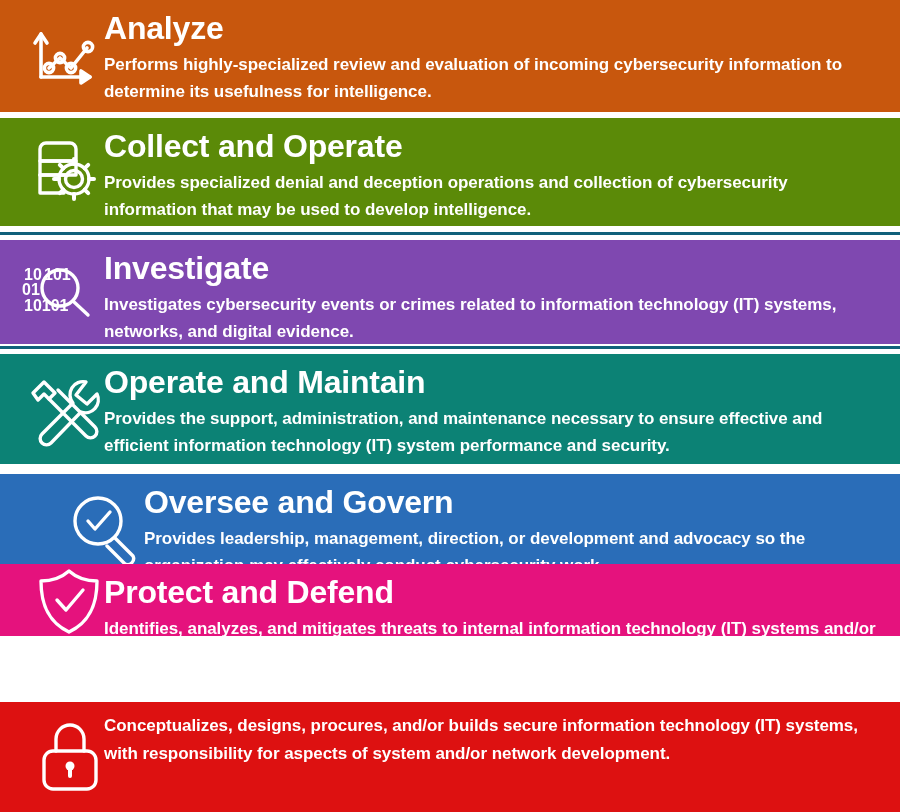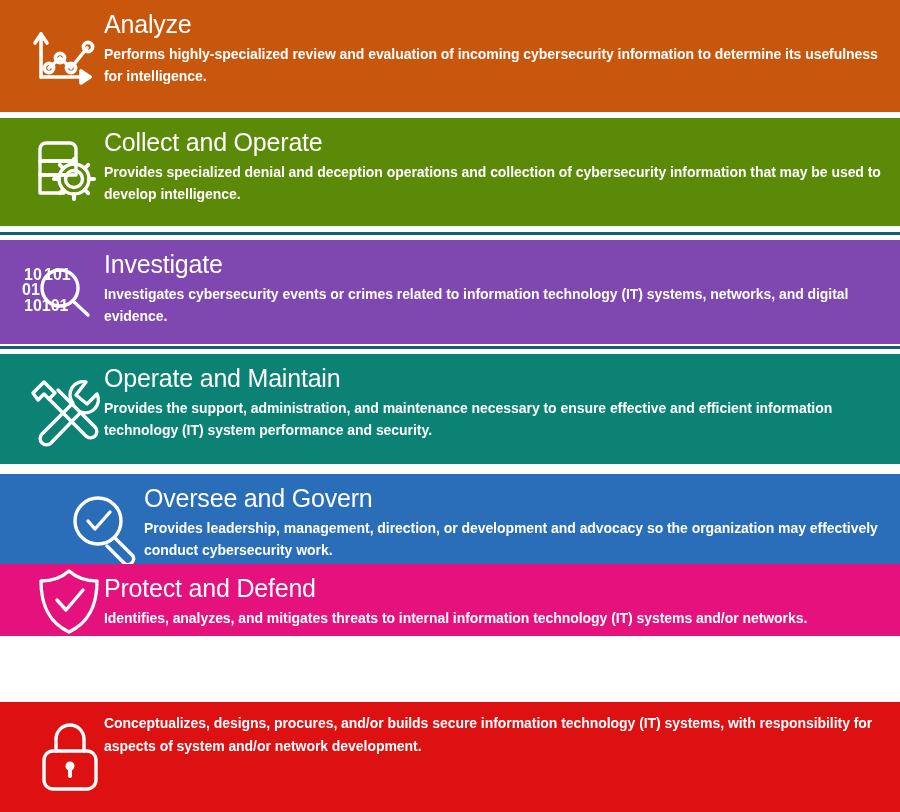--- a/index.html
+++ b/index.html
@@ -44,31 +44,31 @@
   }
 
   .band-text {
     flex: 1 1 auto;
     padding-right: 18px;
     padding-top: 10px;
   }
 
   .band-title {
     color: #ffffff;
-    font-size: 25px;
-    font-weight: normal;
+    font-size: 32px;
+    font-weight: bold;
     letter-spacing: -0.2px;
     line-height: 1.18;
     margin-bottom: 3px;
     white-space: nowrap;
   }
 
   .band-desc {
     color: #ffffff;
-    font-size: 14px;
+    font-size: 17px;
     font-weight: bold;
     line-height: 1.62;
     letter-spacing: -0.05px;
     max-width: 790px;
   }
 
   
   .accent-rule {
     position: absolute;
     left: 0;

